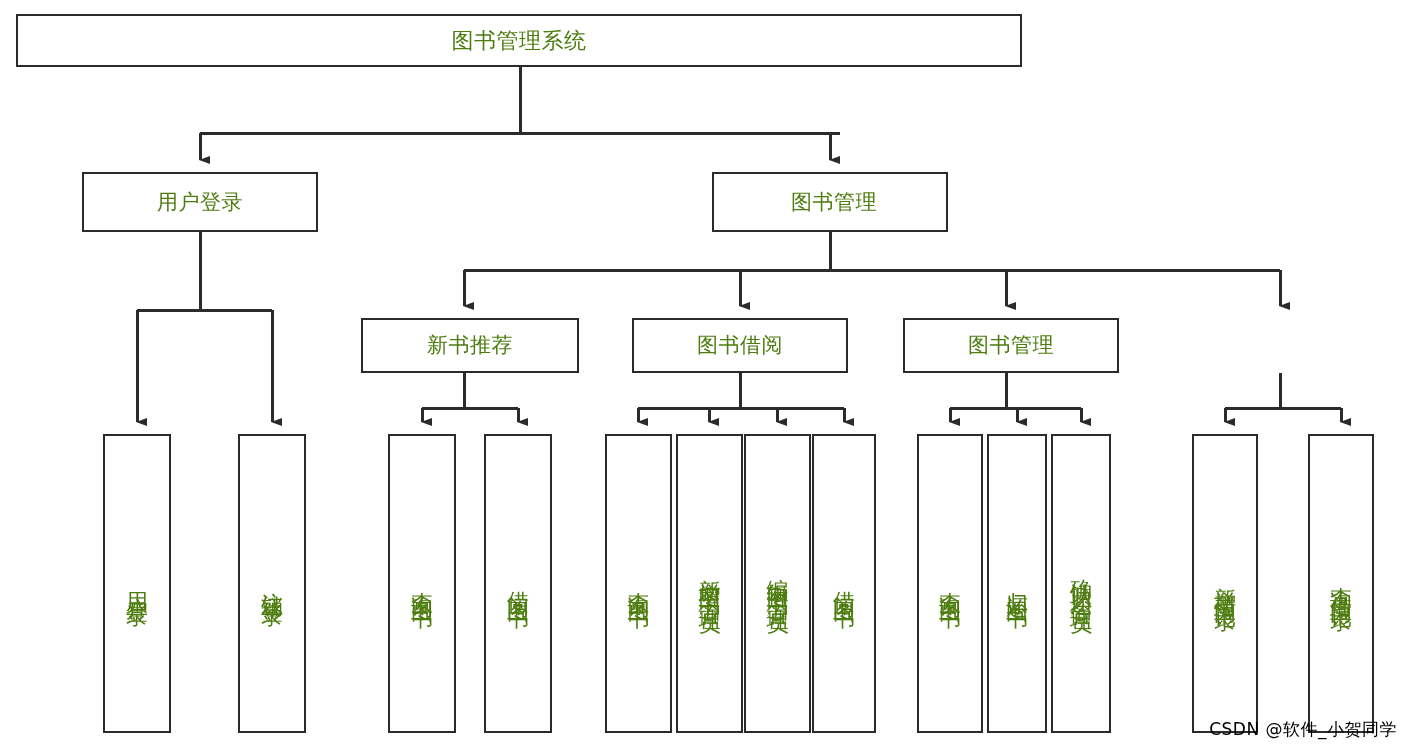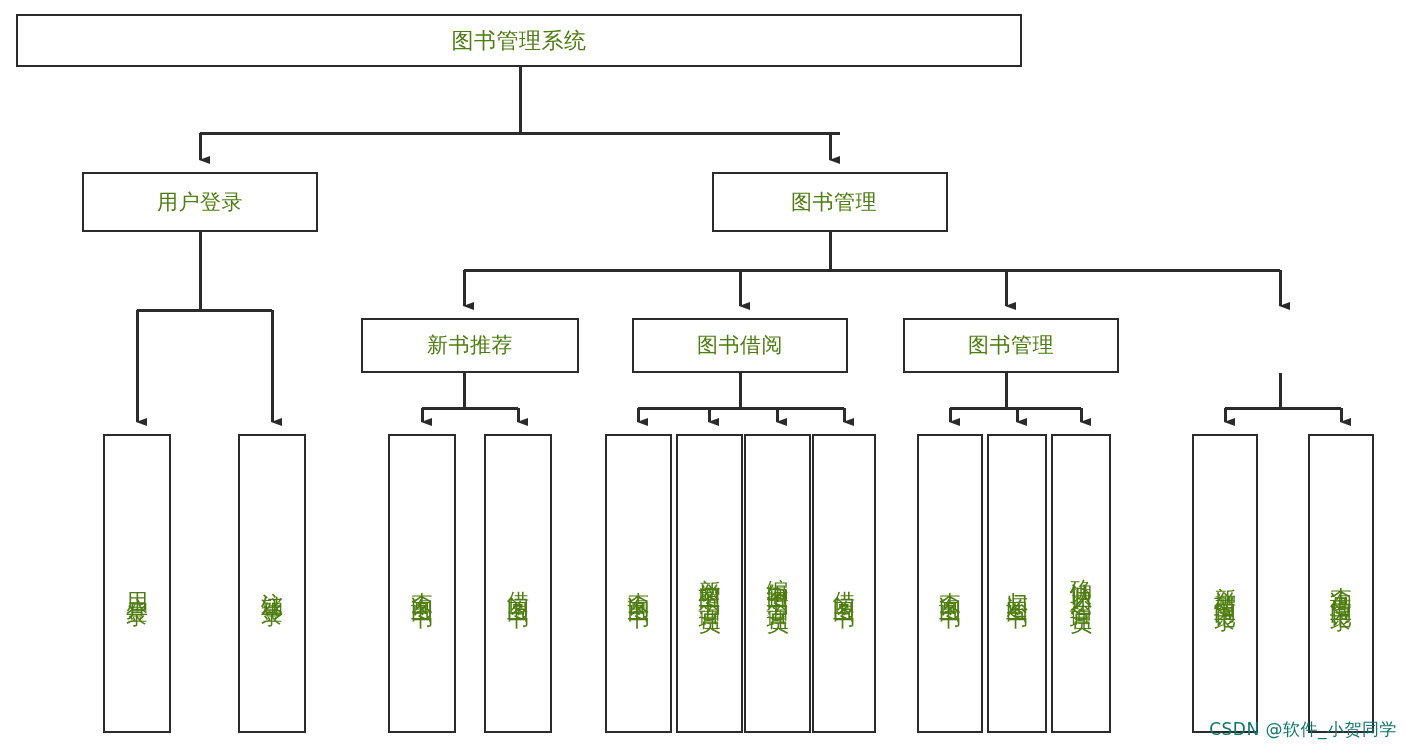--- a/index.html
+++ b/index.html
@@ -62,21 +62,21 @@
     letter-spacing: 5px;
     line-height: 1;
     white-space: nowrap;
     max-height: 100%;
   }
   #watermark {
     position: absolute;
     right: 8px;
     bottom: 6px;
     font-size: 17px;
-    color: #0f766e;
+    color: #000000;
     letter-spacing: 0.5px;
     z-index: 5;
     white-space: nowrap;
     font-family: "DejaVu Sans", "Liberation Sans", sans-serif;
   }
 </style>
 </head>
 <body>
 
 <div id="diagram-root">

